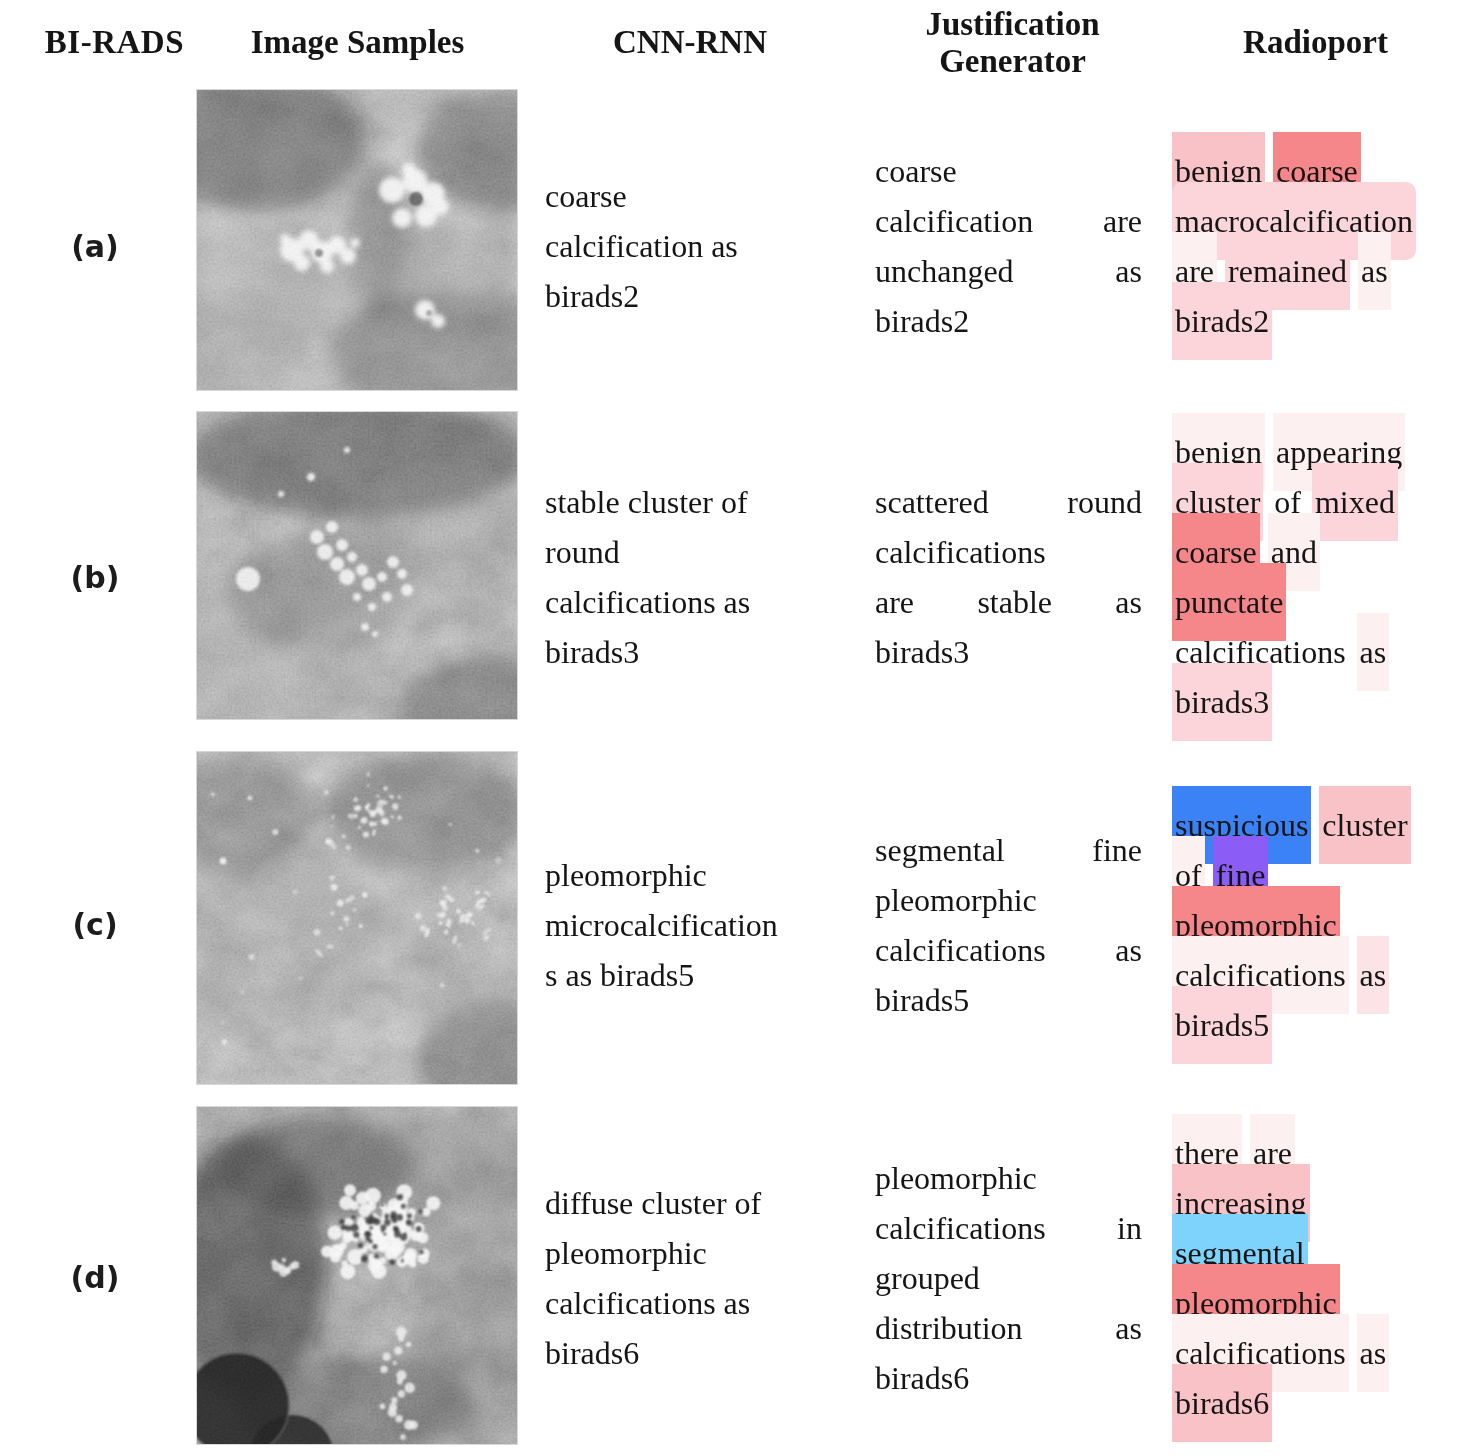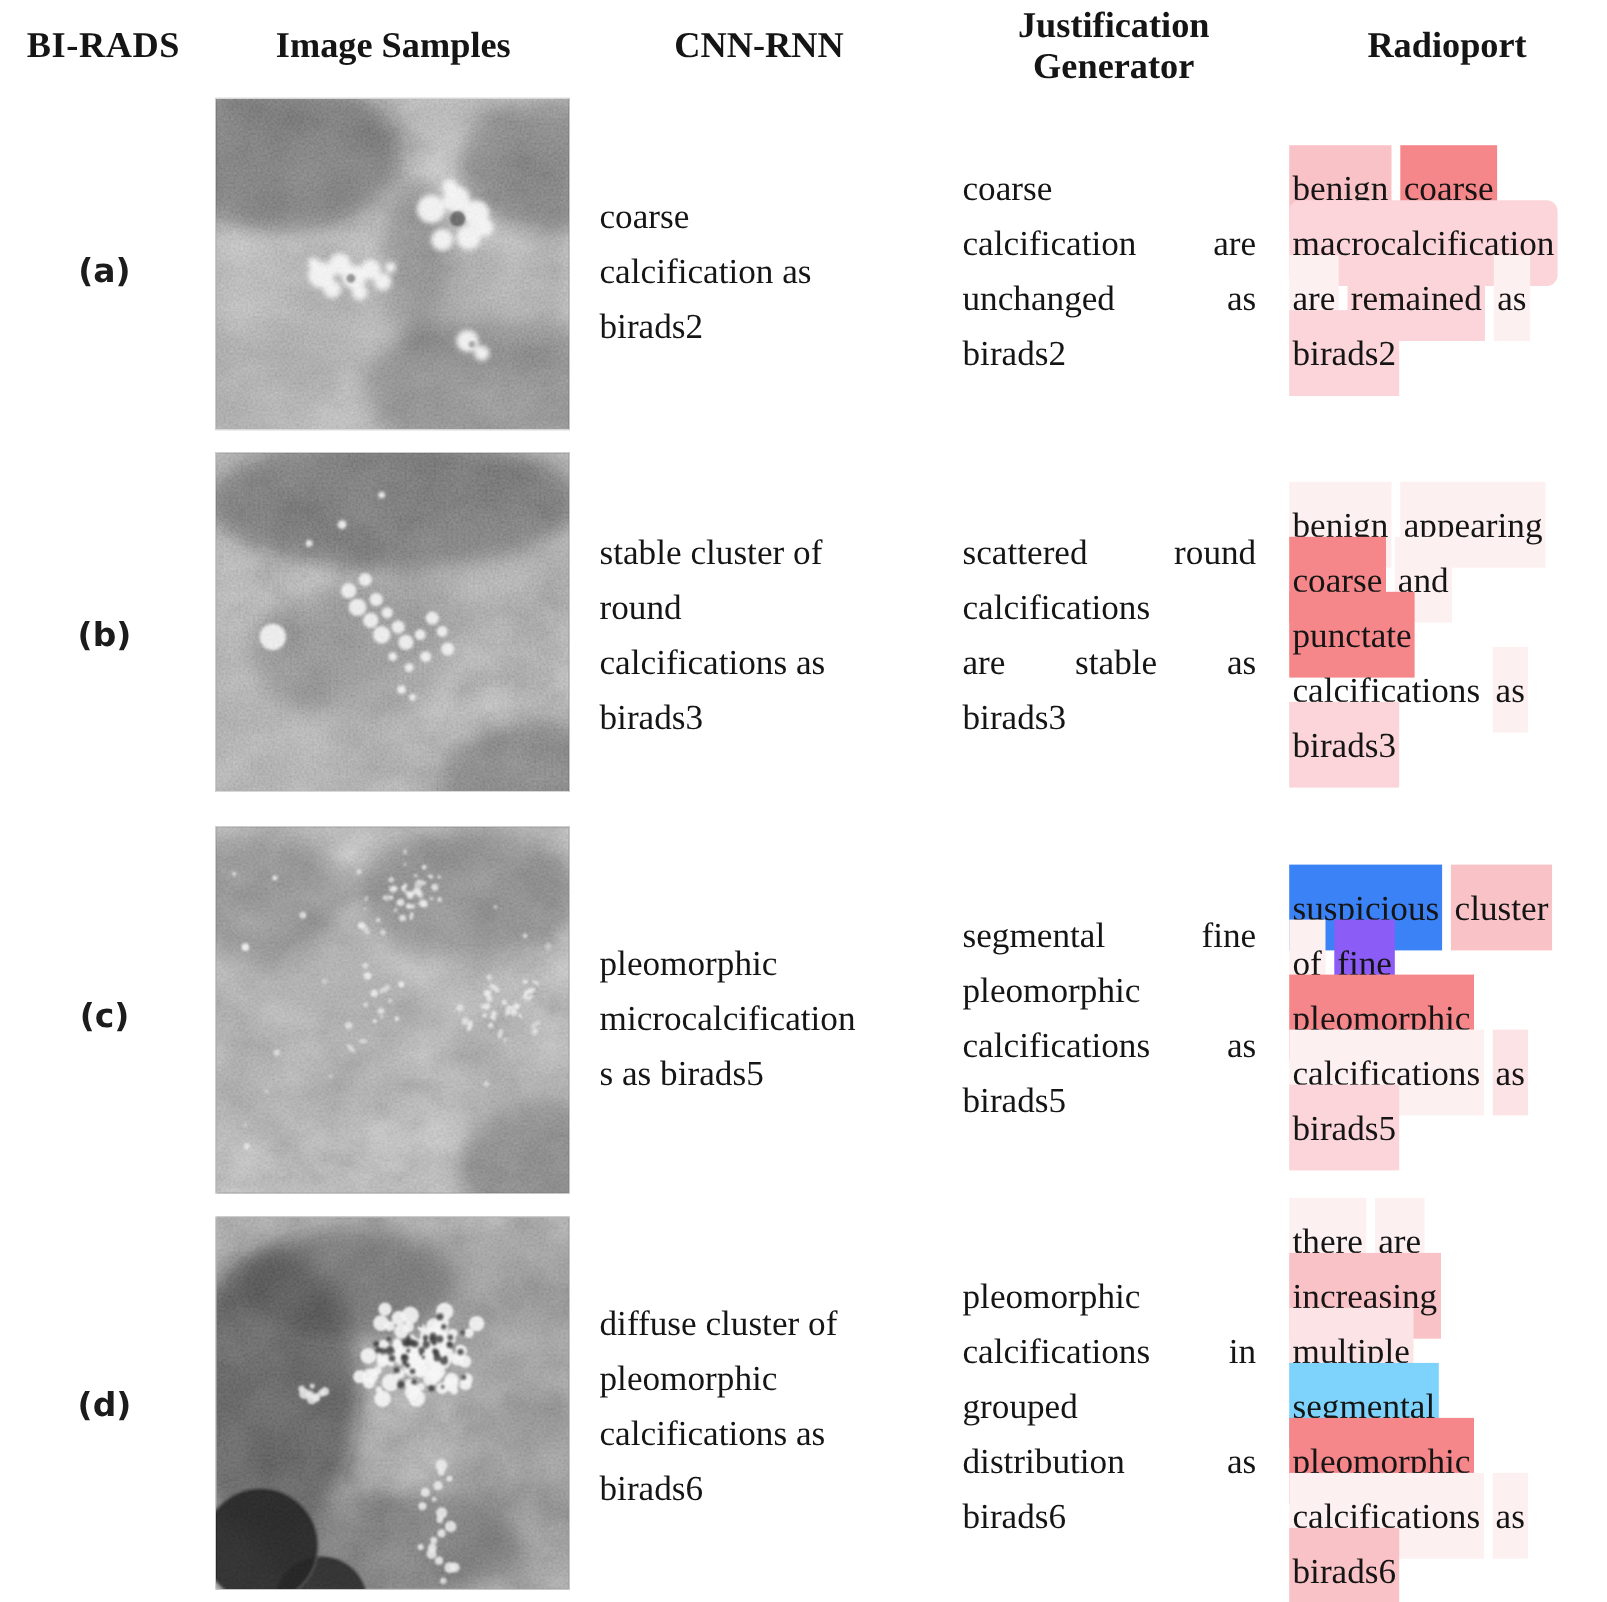--- a/index.html
+++ b/index.html
@@ -2,21 +2,21 @@
 <html><head>
 <meta charset="utf-8">
 <style>
   html,body{margin:0;padding:0}
   body{width:1461px;height:1456px;background:#ffffff;color:#151515;
        font-family:"Liberation Serif","DejaVu Serif",serif;overflow:hidden}
   .fig{width:100%;height:100%}
   .hdr,.row{display:grid;grid-template-columns:190px 335px 330px 315px 291px}
   .hdr{height:85px;align-items:center}
   .hcell{font-weight:700;font-size:33px;text-align:center;line-height:37px;padding:0 6px}
-  .hcell.c0{text-align:center;padding-left:4px;letter-spacing:.5px}
+  .hcell.c0{text-align:right;padding-left:4px;letter-spacing:.5px}
   .cell{min-width:0}
   .label-cell{display:flex;align-items:center;justify-content:center}
   .row-label{font-family:"DejaVu Sans","Liberation Sans",sans-serif;font-weight:700;font-size:30px;color:#1c1c1c}
   .img-cell svg{display:block;margin:4px 0 0 6px;border:1px solid #d8d8d8;background:#6f6f6f}
   .txt{display:flex;flex-direction:column;justify-content:center;font-size:32px;line-height:50px}
   .cnn{padding:0 10px 0 20px}
   .jus{padding:0 28px 0 20px}
   .jus .ln.j{text-align:justify;text-align-last:justify}
   .rad{padding:0 4px 0 2px}
   .rad .w{padding:21px 3px}
@@ -207,20 +207,21 @@
           <div class="ln">birads3</div>
         </div>
         <div class="cell txt jus">
           <div class="ln j">scattered round</div>
           <div class="ln">calcifications</div>
           <div class="ln j">are stable as</div>
           <div class="ln">birads3</div>
         </div>
         <div class="cell txt rad">
           <div class="ln"><span class="w" style="background-color: rgb(253, 240, 241);">benign</span> <span class="w" style="background-color: rgb(253, 240, 241);">appearing</span></div>
+          <div class="ln"><span class="w" style="background-color: rgb(251, 213, 217);">cluster</span> <span class="w">of</span> <span class="w" style="background-color: rgb(251, 213, 217);">mixed</span></div>
           <div class="ln"><span class="w" style="background-color: rgb(245, 135, 139);">coarse</span> <span class="w" style="background-color: rgb(253, 240, 241);">and</span></div>
           <div class="ln"><span class="w" style="background-color: rgb(245, 135, 139);">punctate</span></div>
           <div class="ln"><span class="w">calcifications</span> <span class="w" style="background-color: rgb(253, 240, 241);">as</span></div>
           <div class="ln"><span class="w" style="background-color: rgb(251, 213, 217);">birads3</span></div>
         </div>
       </div>
       <div class="row" style="height: 355px;">
         <div class="cell label-cell">
           <span class="row-label">(c)</span>
         </div>
@@ -629,21 +630,20 @@
         <div class="cell txt jus">
           <div class="ln">pleomorphic</div>
           <div class="ln j">calcifications in</div>
           <div class="ln">grouped</div>
           <div class="ln j">distribution as</div>
           <div class="ln">birads6</div>
         </div>
         <div class="cell txt rad">
           <div class="ln"><span class="w" style="background-color: rgb(253, 240, 241); margin-top: 24px;">there</span> <span class="w" style="background-color: rgb(253, 240, 241);">are</span></div>
           <div class="ln"><span class="w" style="background-color: rgb(249, 194, 199);">increasing</span></div>
-          <div class="ln"><span class="w" style="background-color: rgb(252, 227, 230);">multiple</span></div>
           <div class="ln"><span class="w" style="background-color: #7dd3fc;">segmental</span></div>
           <div class="ln"><span class="w" style="background-color: rgb(245, 135, 139);">pleomorphic</span></div>
           <div class="ln"><span class="w" style="background-color: rgb(253, 240, 241);">calcifications</span> <span class="w" style="background-color: rgb(253, 240, 241);">as</span></div>
           <div class="ln"><span class="w" style="background-color: rgb(249, 194, 199);">birads6</span></div>
         </div>
       </div>
     </div>
 </div>
 
 </body></html>

